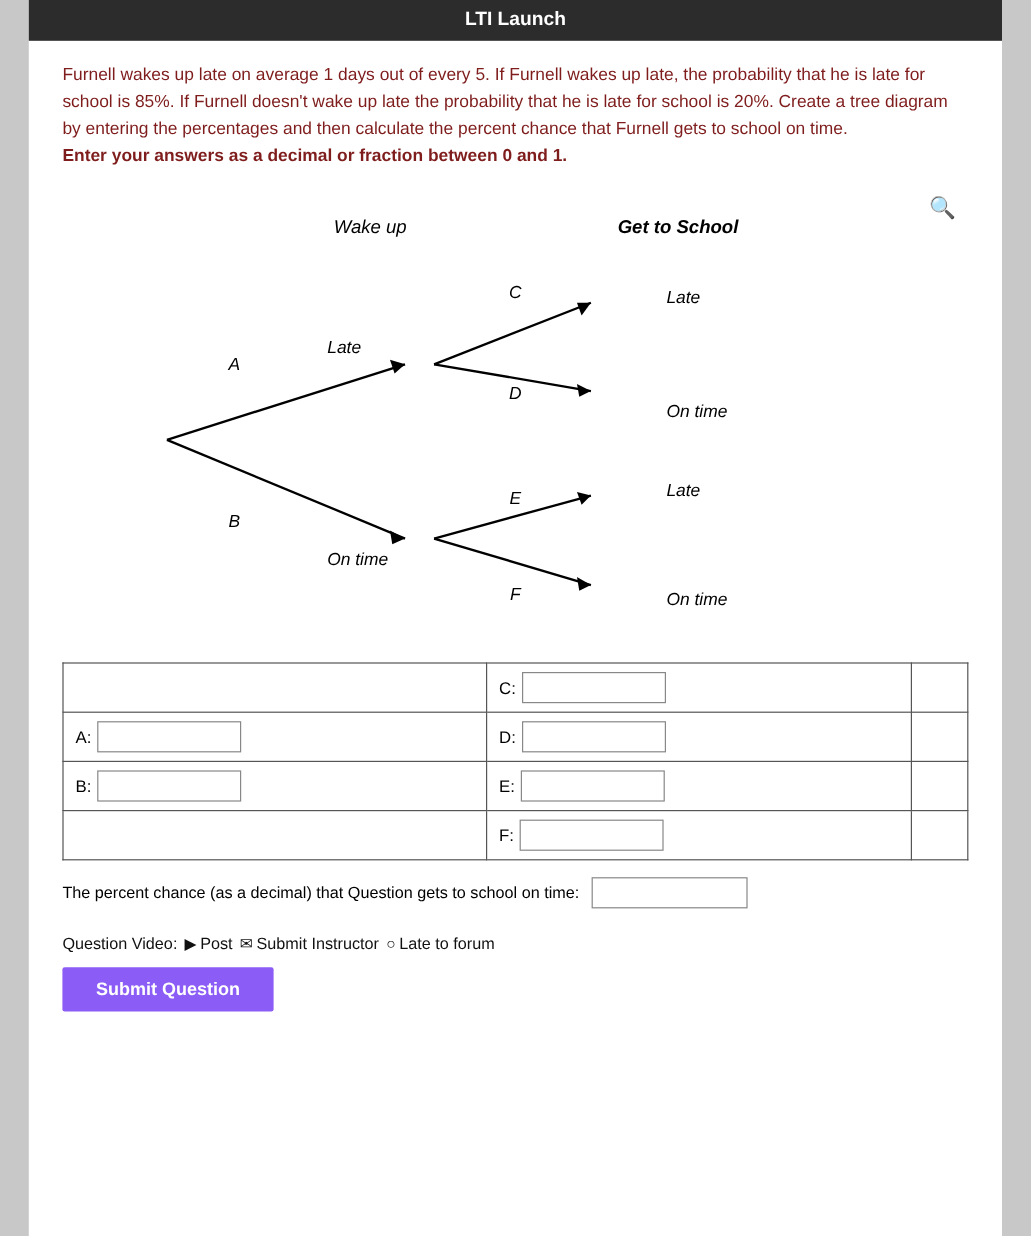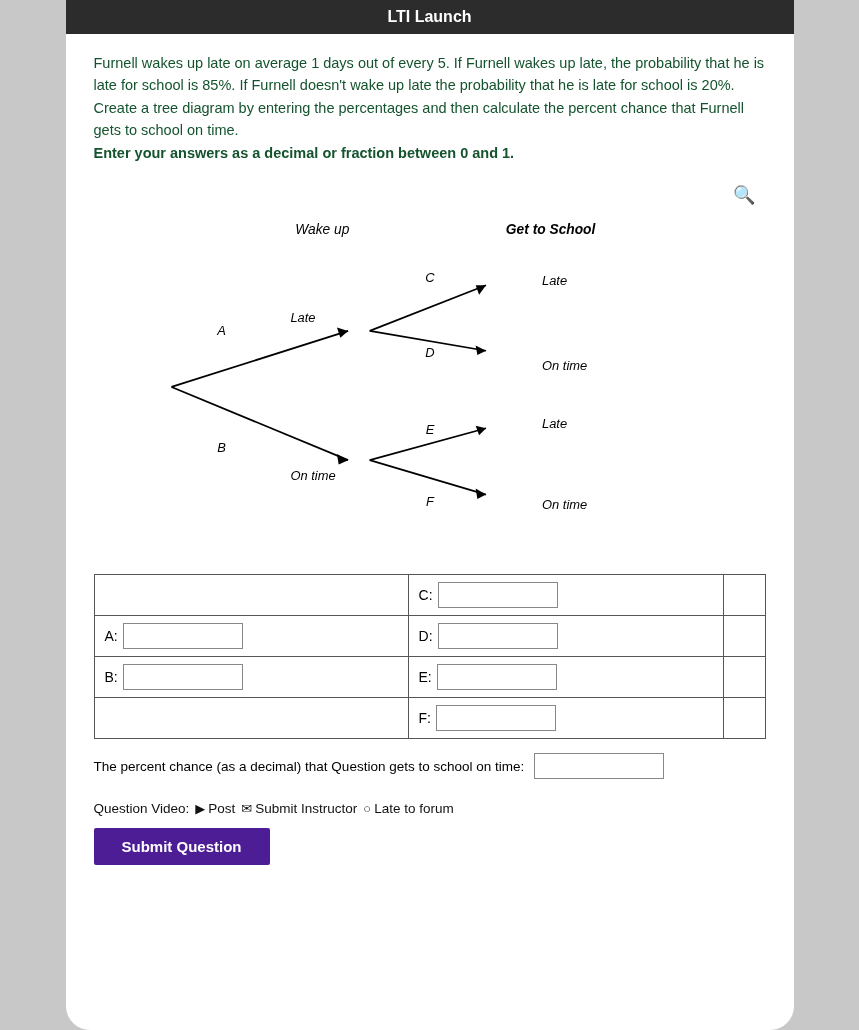--- a/index.html
+++ b/index.html
@@ -5,42 +5,41 @@
     * { box-sizing: border-box; margin: 0; padding: 0; }
     body {
       font-family: Arial, sans-serif;
       background: #c8c8c8;
       display: flex;
       justify-content: center;
       align-items: flex-start;
       min-height: 100vh;
     }
     .window {
-      width: 728px;
+      width: 811px;
       min-height: 1030px;
       background: #fff;
       position: relative;
-      border-radius: 24px;
     }
     .title-bar {
       background: #2c2c2c;
       color: #fff;
       text-align: center;
       padding: 8px 0;
       font-size: 16px;
       font-weight: bold;
     }
     .content {
       padding: 18px 28px 20px 28px;
     }
     .problem-text {
       font-size: 14.5px;
       line-height: 1.55;
       margin-bottom: 6px;
-      color: #14532d;
+      color: #7f1d1d;
     }
     .problem-text strong {
       font-weight: bold;
       margin-top: 27px;
     }
     .diagram-area {
       position: relative;
       width: 100%;
       height: 400px;
       margin: 10px 0 0 0;
@@ -115,21 +114,21 @@
       cursor: pointer;
       color: #111;
       text-decoration: none;
       font-size: 13.5px;
     }
     .qh-icon {
       font-size: 13px;
     }
     .submit-btn {
       display: inline-block;
-      background: #4c1d95;
+      background: #8b5cf6;
       color: #fff;
       border: none;
       padding: 10px 28px;
       font-size: 15px;
       font-weight: bold;
       cursor: pointer;
       border-radius: 2px;
     }
     .label-pair {
       display: flex;

